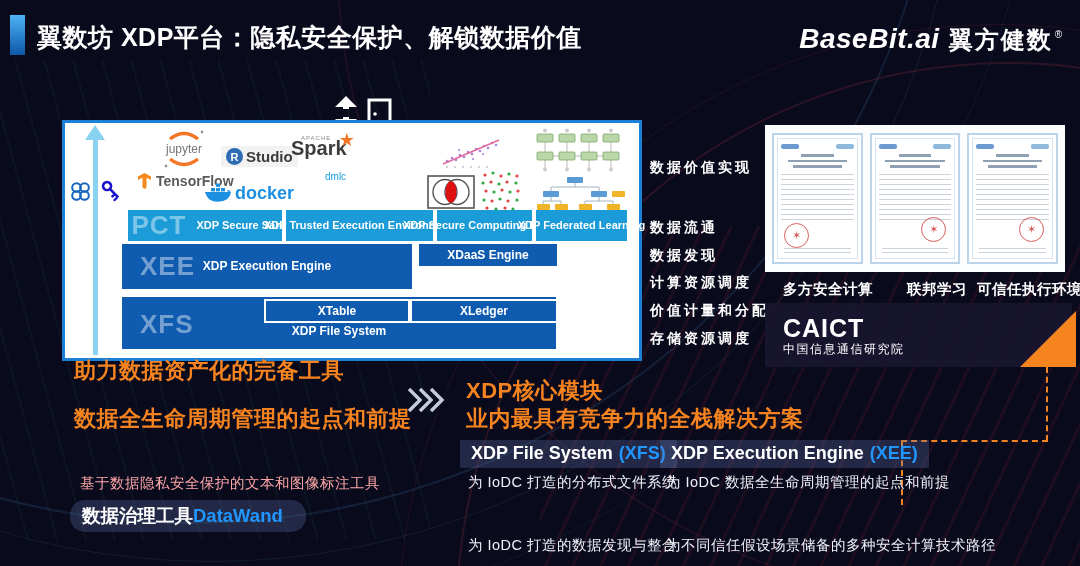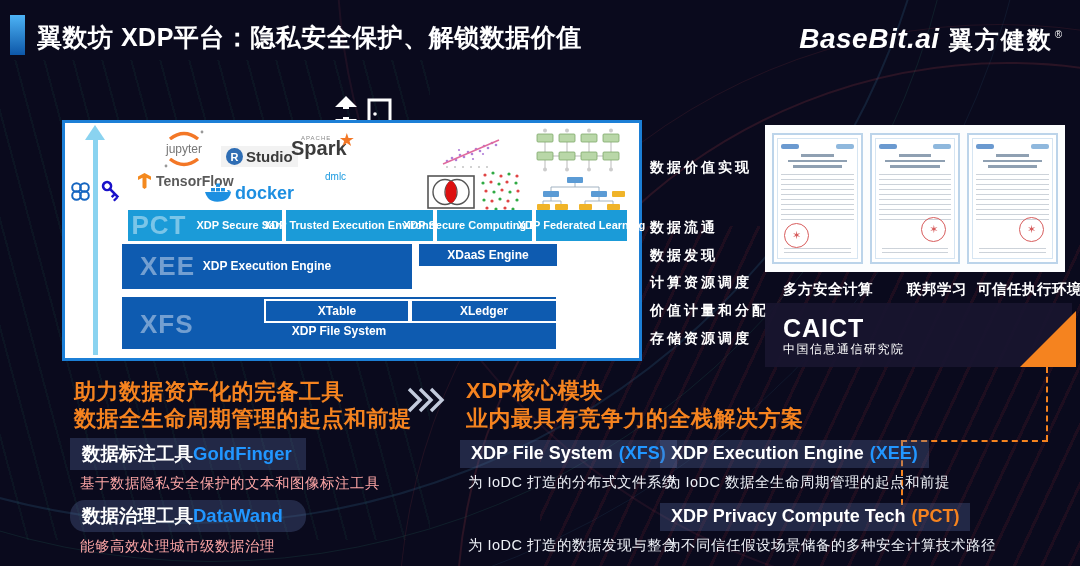--- a/index.html
+++ b/index.html
@@ -426,51 +426,44 @@
     <div class="caict-logo">
       <div class="caict-abbr">CAICT</div>
       <div class="caict-cn">中国信息通信研究院</div>
     </div>
   </div>
   <div class="abs tri"></div>
   <div class="abs dv1"></div>
   <div class="abs dh1"></div>
   <div class="abs dv2"></div>
 
-  <div class="abs oh" style="left:74px;top:377px;font-family:Liberation Serif, serif;">助力数据资产化的完备工具</div>
+  <div class="abs oh" style="left:74px;top:356px;font-family:Liberation Serif, serif;">助力数据资产化的完备工具</div>
   <div class="abs oh" style="left:74px;top:404px;">数据全生命周期管理的起点和前提</div>
   <span class="abs" style="left:406px;top:386px;">
     <svg width="42" height="28" viewBox="0 0 42 28" fill="none" stroke="#c3cbdd" stroke-width="3.4">
         <polyline points="3,3 14,14 3,25"></polyline>
         <polyline points="14,3 25,14 14,25"></polyline>
         <polyline points="25,3 36,14 25,25"></polyline>
       </svg>
   </span>
-  <div class="abs tbar" style="left:70px;top:438px;width:212px;">
-    <span class="tcat">数据标注工具</span><span class="tprod">GoldFinger</span>
-  </div>
   <div class="abs tdesc" style="left:80px;top:474px;">基于数据隐私安全保护的文本和图像标注工具</div>
   <div class="abs tbar" style="left:70px;top:500px;width:212px;border-radius:15px;">
     <span class="tcat">数据治理工具</span><span class="tprod">DataWand</span>
   </div>
-  <div class="abs tdesc" style="left:80px;top:537px;">能够高效处理城市级数据治理</div>
 
   <div class="abs oh" style="left:466px;top:376px;">XDP核心模块</div>
   <div class="abs oh" style="left:466px;top:404px;">业内最具有竞争力的全栈解决方案</div>
 
   <div class="abs mbar" style="left:460px;top:440px;">
     <span class="mtitle">XDP File System</span><span class="mabbr" style="color: rgb(33, 150, 255);">(XFS)</span>
   </div>
   <div class="abs mdesc" style="left:468px;top:473px;">为 IoDC 打造的分布式文件系统</div>
 
   <div class="abs mbar" style="left:660px;top:440px;">
     <span class="mtitle">XDP Execution Engine</span><span class="mabbr" style="color: rgb(33, 150, 255);">(XEE)</span>
   </div>
   <div class="abs mdesc" style="left:666px;top:473px;">为 IoDC 数据全生命周期管理的起点和前提</div>
 
   <div class="abs mdesc" style="left:468px;top:536px;">为 IoDC 打造的数据发现与整合</div>
 
-  <div class="abs mbar" style="left:660px;top:503px;">
-    <span class="mtitle">XDP Privacy Compute Tech</span><span class="mabbr" style="color: rgb(245, 131, 31);">(PCT)</span>
-  </div>
   <div class="abs mdesc" style="left:666px;top:536px;">为不同信任假设场景储备的多种安全计算技术路径</div>
 
 </div>
 
 </body></html>

